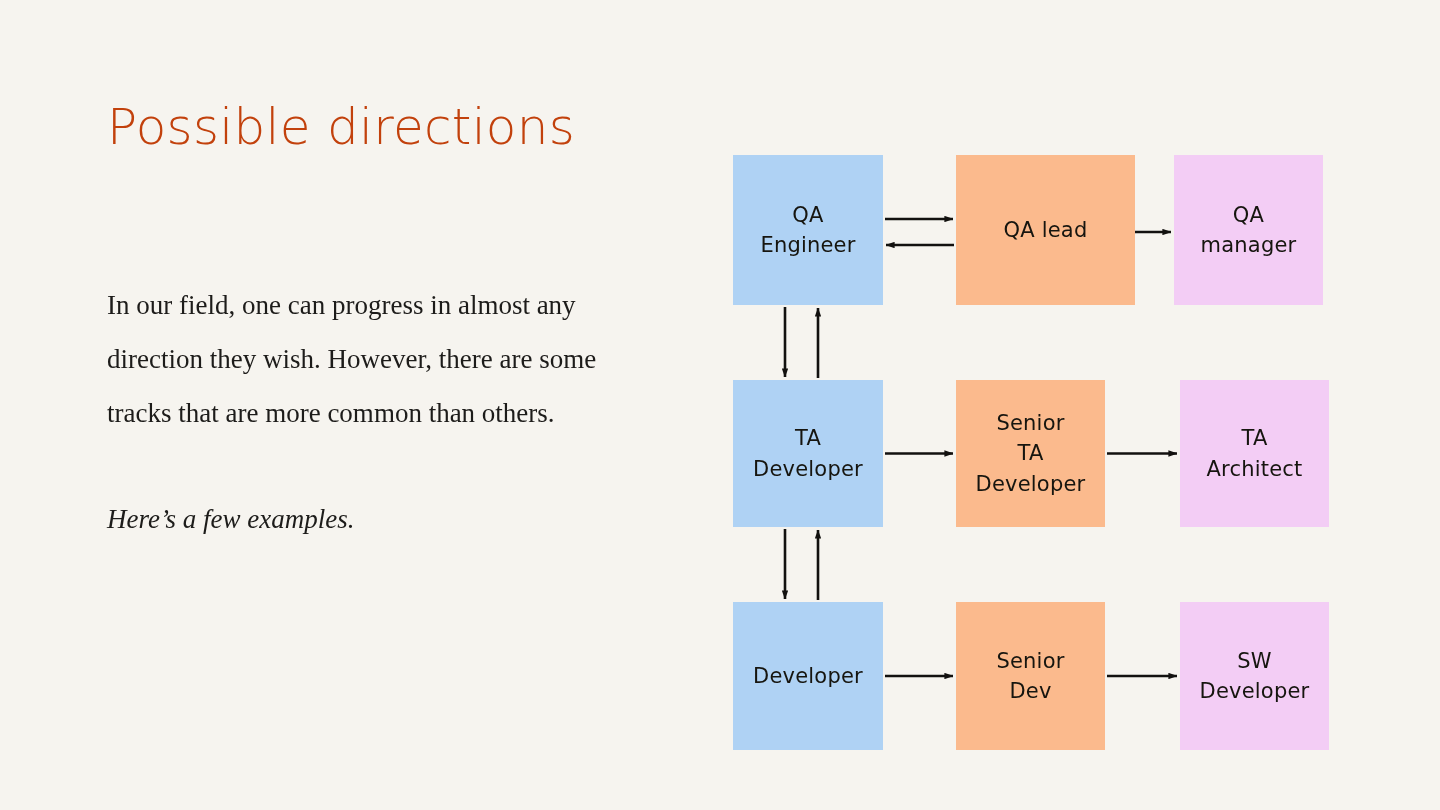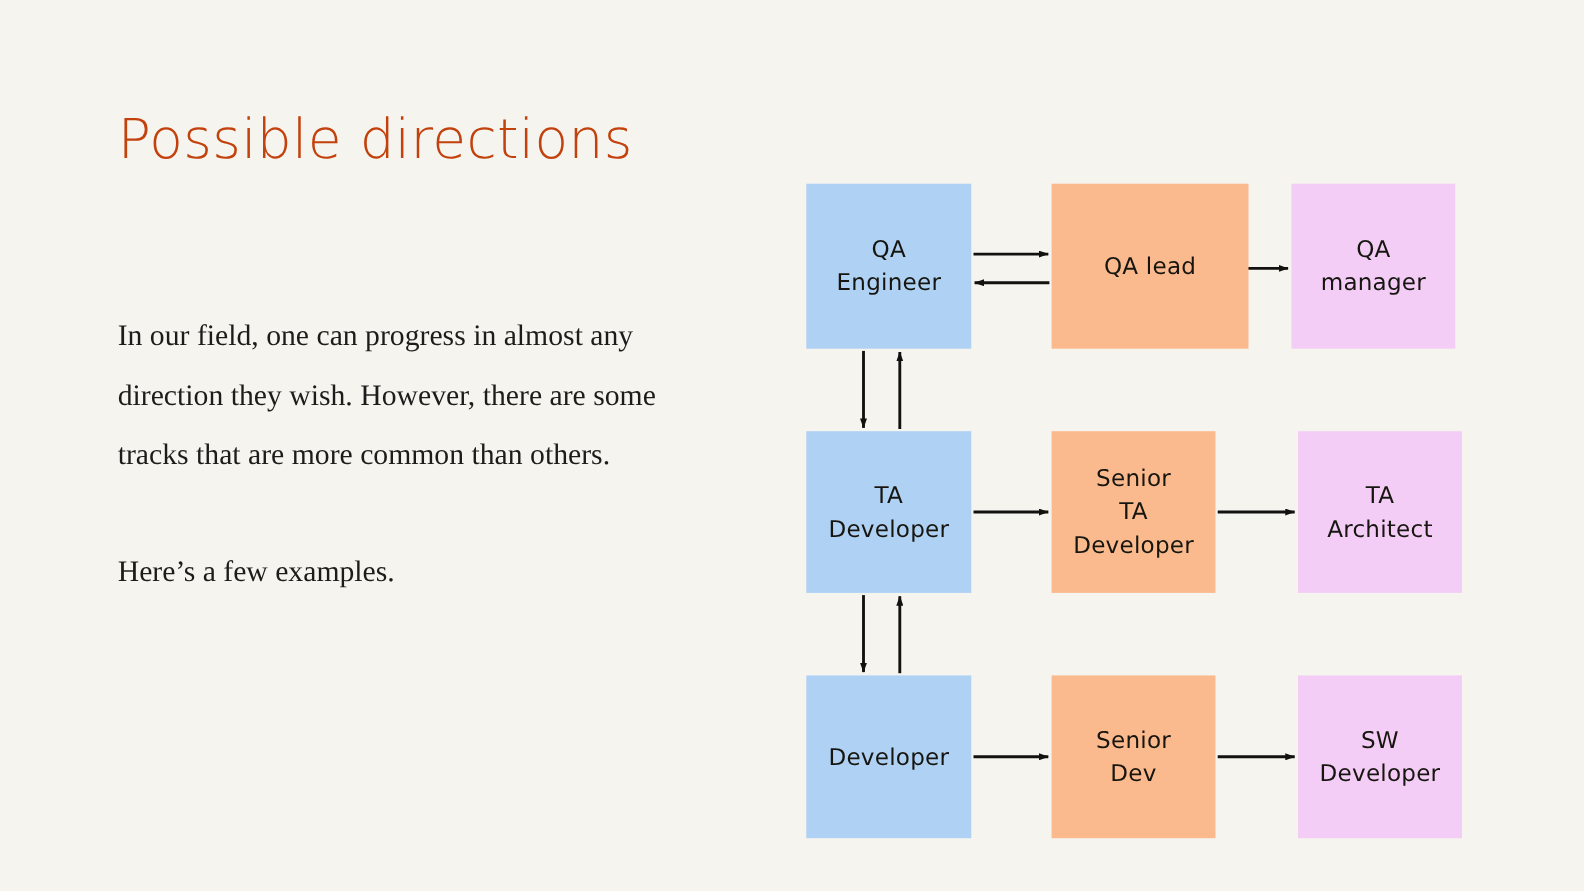--- a/index.html
+++ b/index.html
@@ -39,27 +39,28 @@
   }
   .body-paragraph {
     font-family: "Liberation Serif", "DejaVu Serif", serif;
     font-size: 27px;
     line-height: 54px;
     color: #1d1c1a;
     margin: 0;
   }
   #paragraph-2 {
     margin-top: 52px;
+    font-style: italic;
   }
 
   
   #diagram {
     position: absolute;
     left: 700px;
-    top: 140px;
+    top: 128px;
     width: 700px;
     height: 650px;
   }
   #diagram-svg {
     position: absolute;
     left: 0;
     top: 0;
     width: 700px;
     height: 650px;
     overflow: visible;

